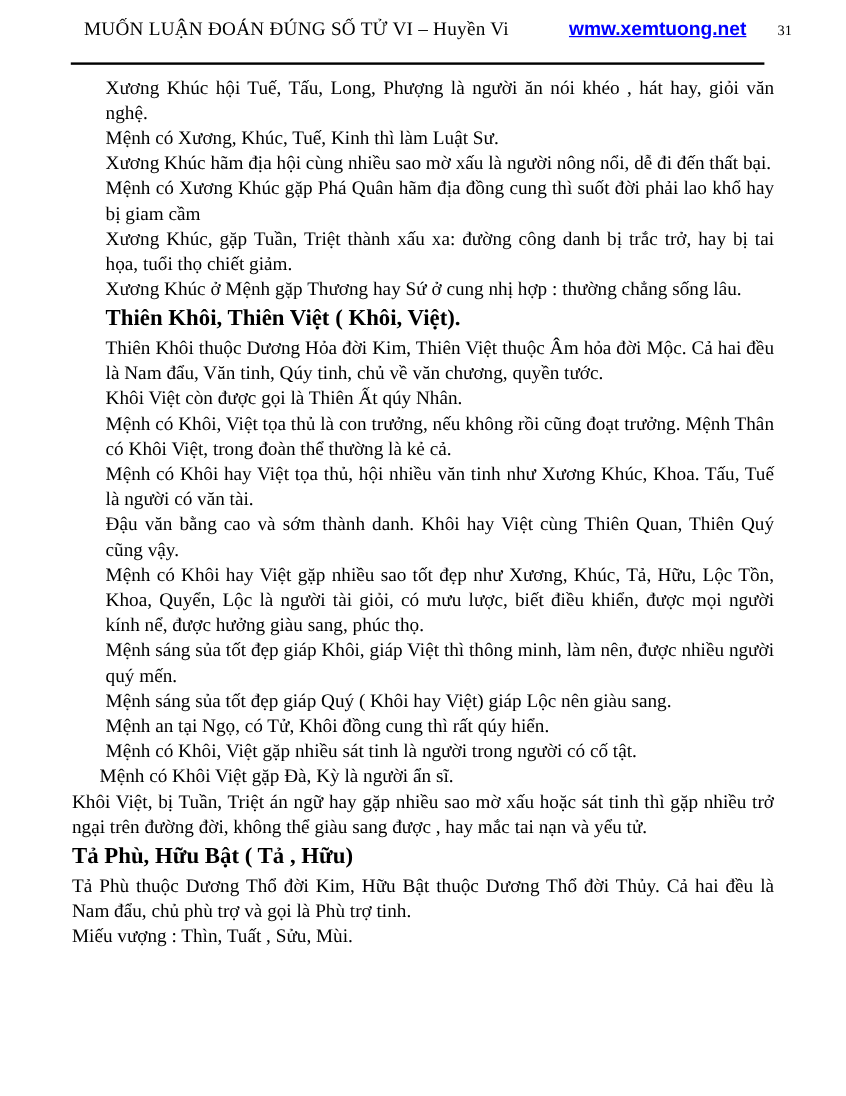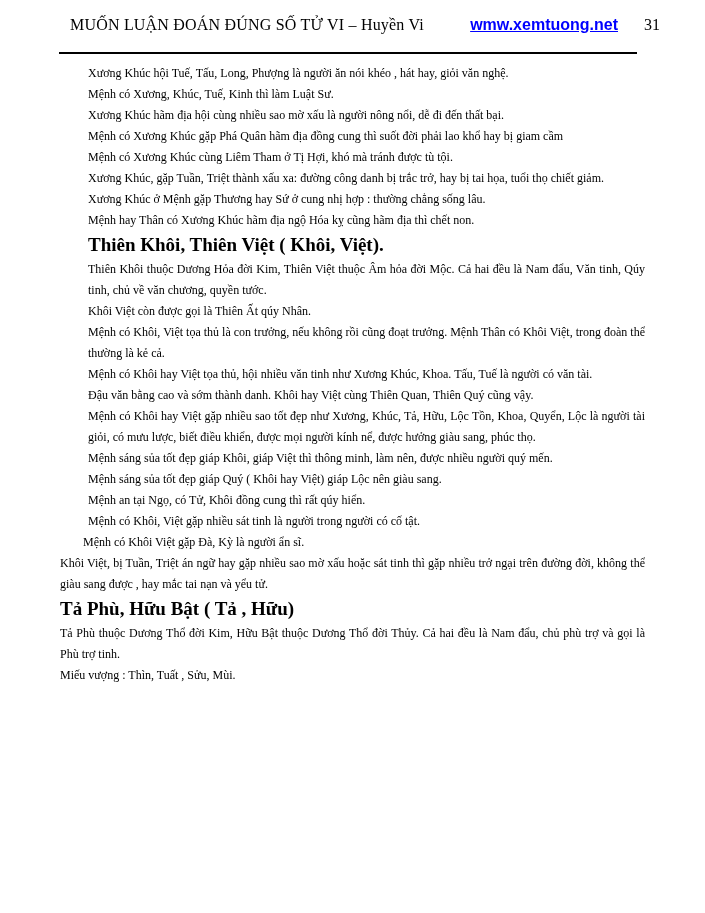--- a/index.html
+++ b/index.html
@@ -32,39 +32,39 @@
     letter-spacing: 0.2px;
   }
   .header-link {
     font-family: "Liberation Sans", sans-serif;
     font-weight: bold;
     text-decoration: underline;
     font-size: 16px;
     margin-right: 26px;
   }
   .page-number {
-    font-size: 16px;
+    font-size: 12px;
   }
   .rule {
     position: absolute;
     top: 52px;
     left: 59px;
     width: 578px;
     height: 2px;
     background: #000000;
   }
   .content {
     position: absolute;
     top: 63px;
     left: 60px;
     width: 585px;
   }
   .content p {
     margin: 0;
-    font-size: 12px;
+    font-size: 16px;
     line-height: 21px;
     text-align: justify;
   }
   .content h2 {
     margin: 2px 0 3px 0;
     font-size: 19px;
     line-height: 23px;
     font-weight: bold;
   }
   .indent  { padding-left: 28px; }
@@ -82,24 +82,22 @@
     <span class="page-number">31</span>
   </div>
 
   <div class="rule"></div>
 
   <div class="content" id="content">
       <p class="indent">Xương Khúc hội Tuế, Tấu, Long, Phượng là người ăn nói khéo , hát hay, giỏi văn nghệ.</p>
       <p class="indent">Mệnh có Xương, Khúc, Tuế, Kinh thì làm Luật Sư.</p>
       <p class="indent">Xương Khúc hãm địa hội cùng nhiều sao mờ xấu là người nông nổi, dễ đi đến thất bại.</p>
       <p class="indent">Mệnh có Xương Khúc gặp Phá Quân hãm địa đồng cung thì suốt đời phải lao khổ hay bị giam cầm</p>
-      <p class="indent">Mệnh có Xương Khúc cùng Liêm Tham ở Tị Hợi, khó mà tránh được tù tội.</p>
       <p class="indent">Xương Khúc, gặp Tuần, Triệt thành xấu xa: đường công danh bị trắc trở, hay bị tai họa, tuổi thọ chiết giảm.</p>
       <p class="indent">Xương Khúc ở Mệnh gặp Thương hay Sứ ở cung nhị hợp : thường chẳng sống lâu.</p>
-      <p class="indent">Mệnh hay Thân có Xương Khúc hãm địa ngộ Hóa kỵ cũng hãm địa thì chết non.</p>
       <h2 class="indent">Thiên Khôi, Thiên Việt ( Khôi, Việt).</h2>
       <p class="indent">Thiên Khôi thuộc Dương Hỏa đời Kim, Thiên Việt thuộc Âm hỏa đời Mộc. Cả hai đều là Nam đẩu, Văn tinh, Qúy tinh, chủ về văn chương, quyền tước.</p>
       <p class="indent">Khôi Việt còn được gọi là Thiên Ất qúy Nhân.</p>
       <p class="indent">Mệnh có Khôi, Việt tọa thủ là con trưởng, nếu không rồi cũng đoạt trưởng. Mệnh Thân có Khôi Việt, trong đoàn thể thường là kẻ cả.</p>
       <p class="indent">Mệnh có Khôi hay Việt tọa thủ, hội nhiều văn tinh như Xương Khúc, Khoa. Tấu, Tuế là người có văn tài.</p>
       <p class="indent">Đậu văn bằng cao và sớm thành danh. Khôi hay Việt cùng Thiên Quan, Thiên Quý cũng vậy.</p>
       <p class="indent">Mệnh có Khôi hay Việt gặp nhiều sao tốt đẹp như Xương, Khúc, Tả, Hữu, Lộc Tồn, Khoa, Quyển, Lộc là người tài giỏi, có mưu lược, biết điều khiển, được mọi người kính nể, được hưởng giàu sang, phúc thọ.</p>
       <p class="indent">Mệnh sáng sủa tốt đẹp giáp Khôi, giáp Việt thì thông minh, làm nên, được nhiều người quý mến.</p>
       <p class="indent">Mệnh sáng sủa tốt đẹp giáp Quý ( Khôi hay Việt) giáp Lộc nên giàu sang.</p>
       <p class="indent">Mệnh an tại Ngọ, có Tử, Khôi đồng cung thì rất qúy hiển.</p>

